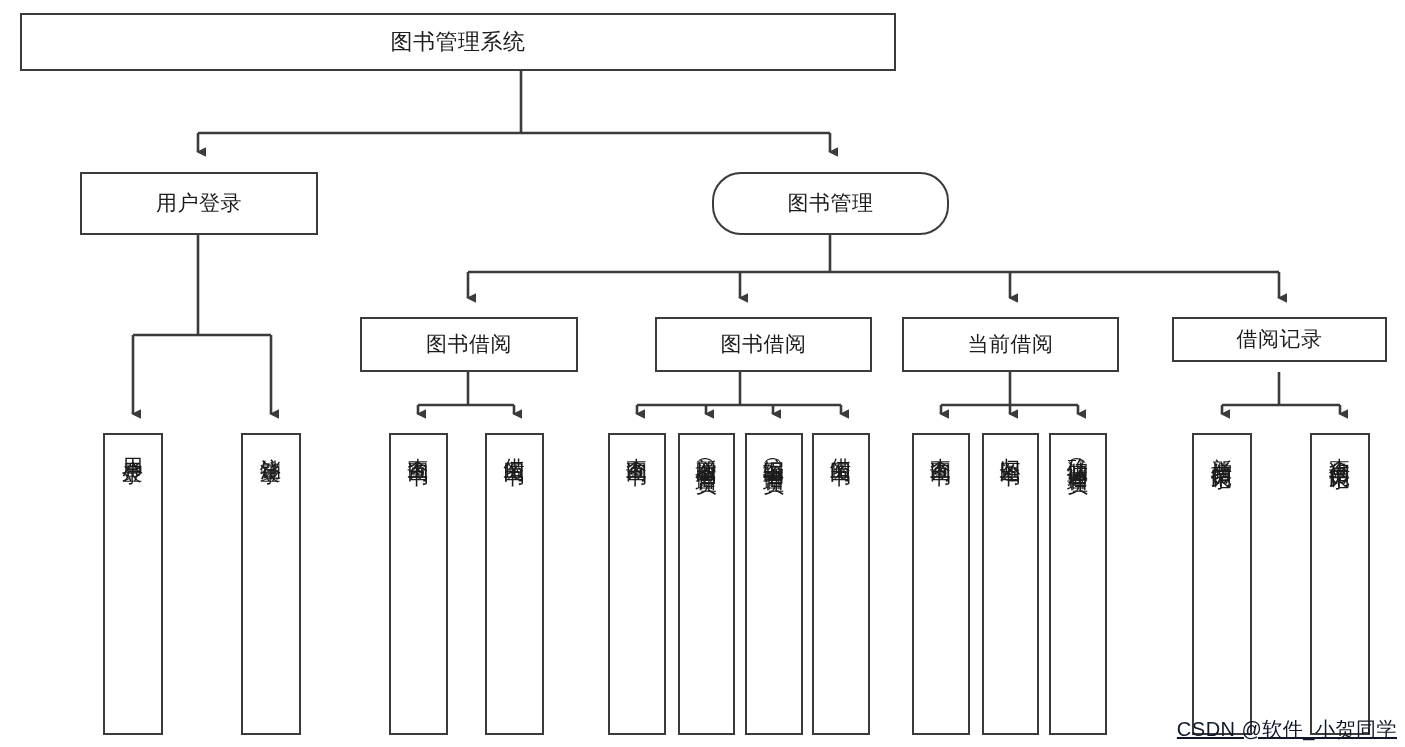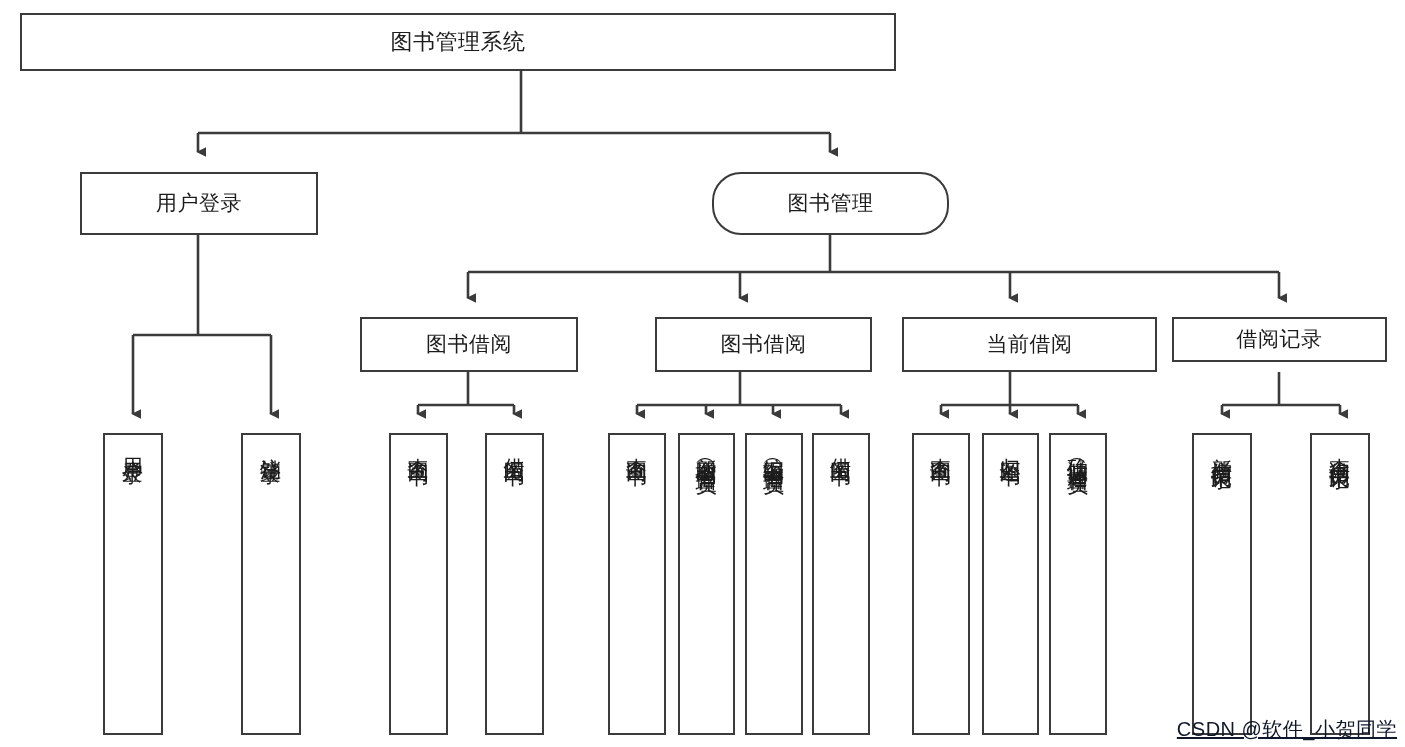--- a/index.html
+++ b/index.html
@@ -154,21 +154,21 @@
   </div>
 
   <div class="node horiz" style="left:360px; top:317px; width:218px; height:55px;">
     <span class="node-label">图书借阅</span>
   </div>
 
   <div class="node horiz" style="left:632px; top:317px; width:217px; height:55px;margin-left:23px;">
     <span class="node-label">图书借阅</span>
   </div>
 
-  <div class="node horiz" style="left:902px; top:317px; width:255px; height:55px;">
+  <div class="node horiz" style="left:902px; top:317px; width:217px; height:55px;">
     <span class="node-label">当前借阅</span>
   </div>
 
   <div class="node horiz" style="left:1172px; top:317px; width:215px; height:45px;text-align:center;">
     <span class="node-label">借阅记录</span>
   </div>
 
   <div class="node vert" style="left:103px; top:433px; width:60px; height:302px;">
     <span class="node-label">用户登录</span>
   </div>

